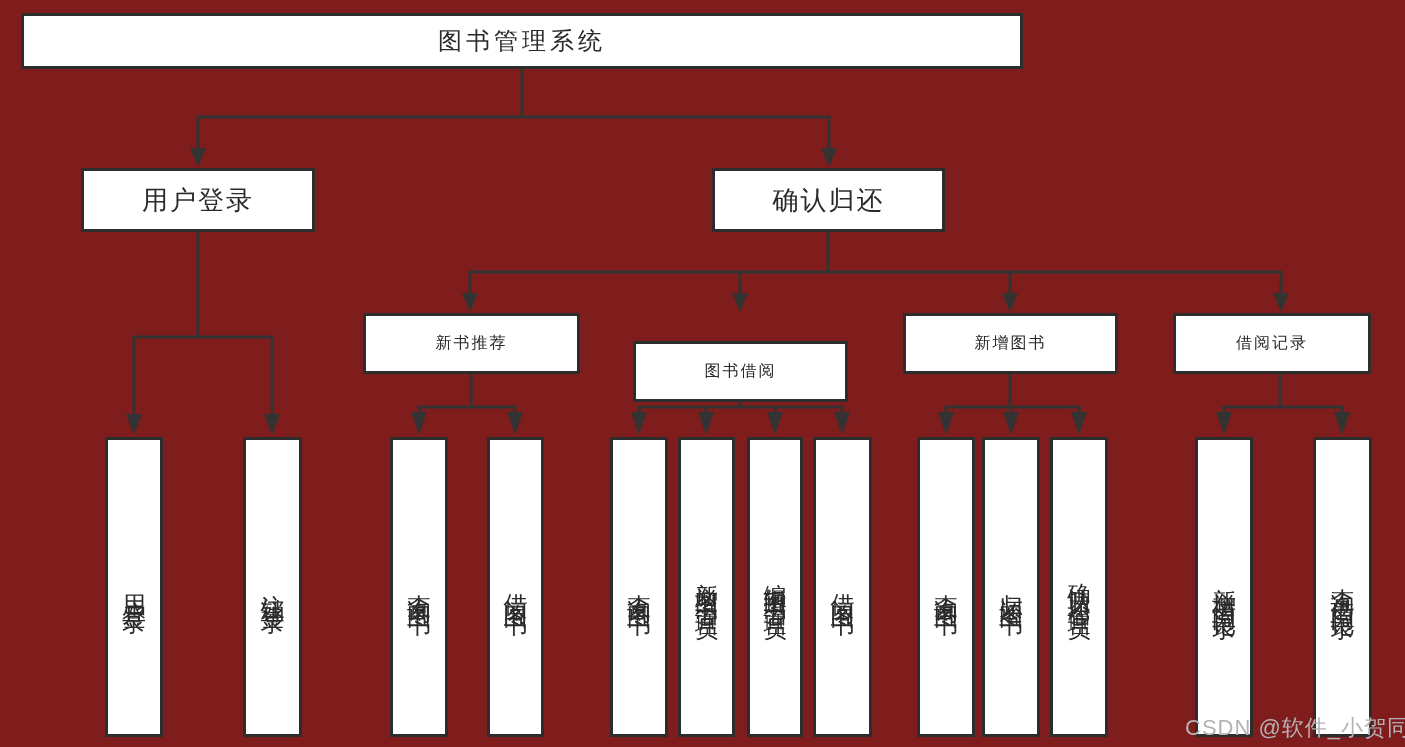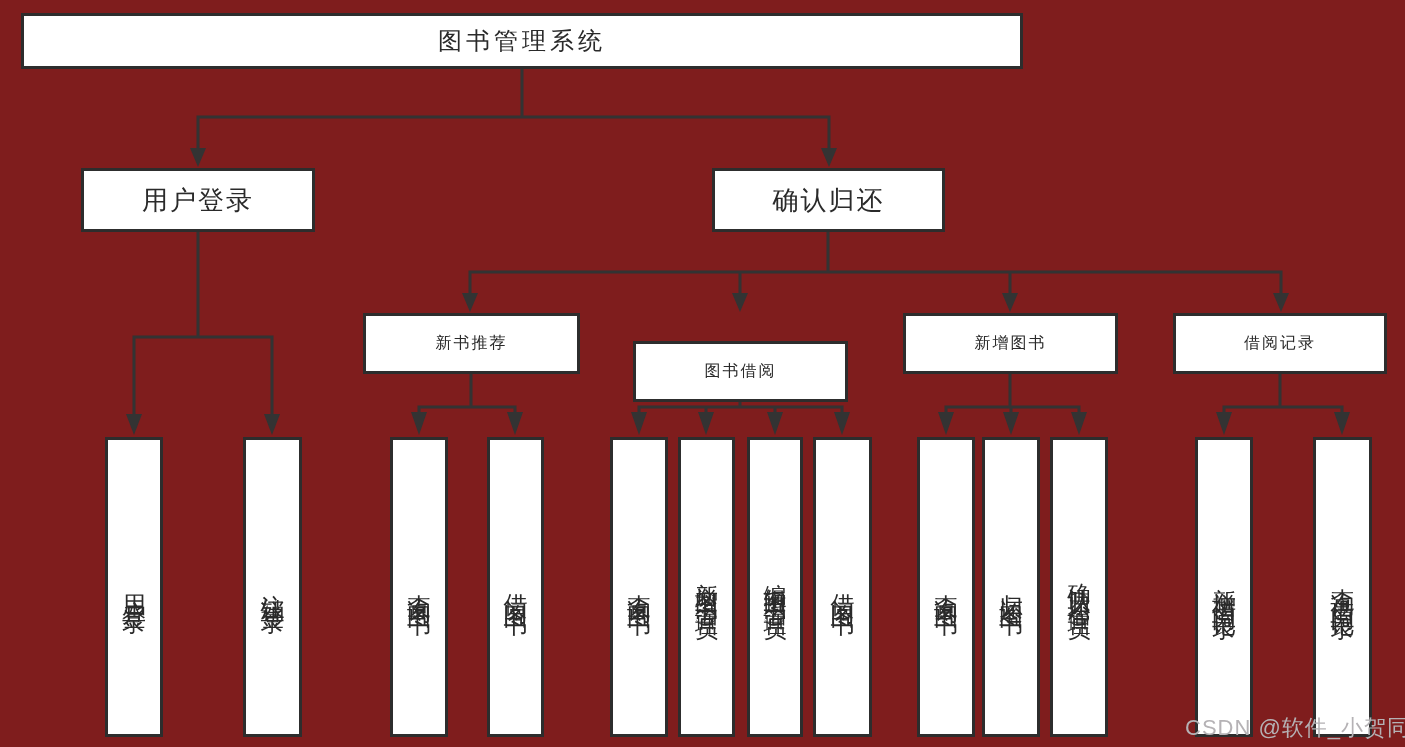--- a/index.html
+++ b/index.html
@@ -109,21 +109,21 @@
   </svg>
 
   <div class="node root" style="left:21px; top:13px; width:1002px; height:56px;">图书管理系统</div>
 
   <div class="node l2" style="left:81px; top:168px; width:234px; height:64px;">用户登录</div>
   <div class="node l2" style="left:712px; top:168px; width:233px; height:64px;">确认归还</div>
 
   <div class="node l3" style="left:363px; top:313px; width:217px; height:61px;">新书推荐</div>
   <div class="node l3" style="left:633px; top:313px; width:215px; height:61px;margin-top:28px;">图书借阅</div>
   <div class="node l3" style="left:903px; top:313px; width:215px; height:61px;">新增图书</div>
-  <div class="node l3" style="left:1173px; top:313px; width:214px; height:61px;">借阅记录</div>
+  <div class="node l3" style="left:1173px; top:313px; width:198px; height:61px;">借阅记录</div>
 
   <div class="leaf" style="left:105px; width:58px;">用户登录</div>
   <div class="leaf" style="left:243px; width:59px;">注销登录</div>
 
   <div class="leaf" style="left:390px; width:58px;">查询图书</div>
   <div class="leaf" style="left:487px; width:57px;">借阅图书</div>
 
   <div class="leaf" style="left:610px; width:58px;">查询图书</div>
   <div class="leaf long" style="left:678px; width:57px;">新增图书（管理员）</div>
   <div class="leaf long" style="left:747px; width:56px;">编辑图书（管理员）</div>

